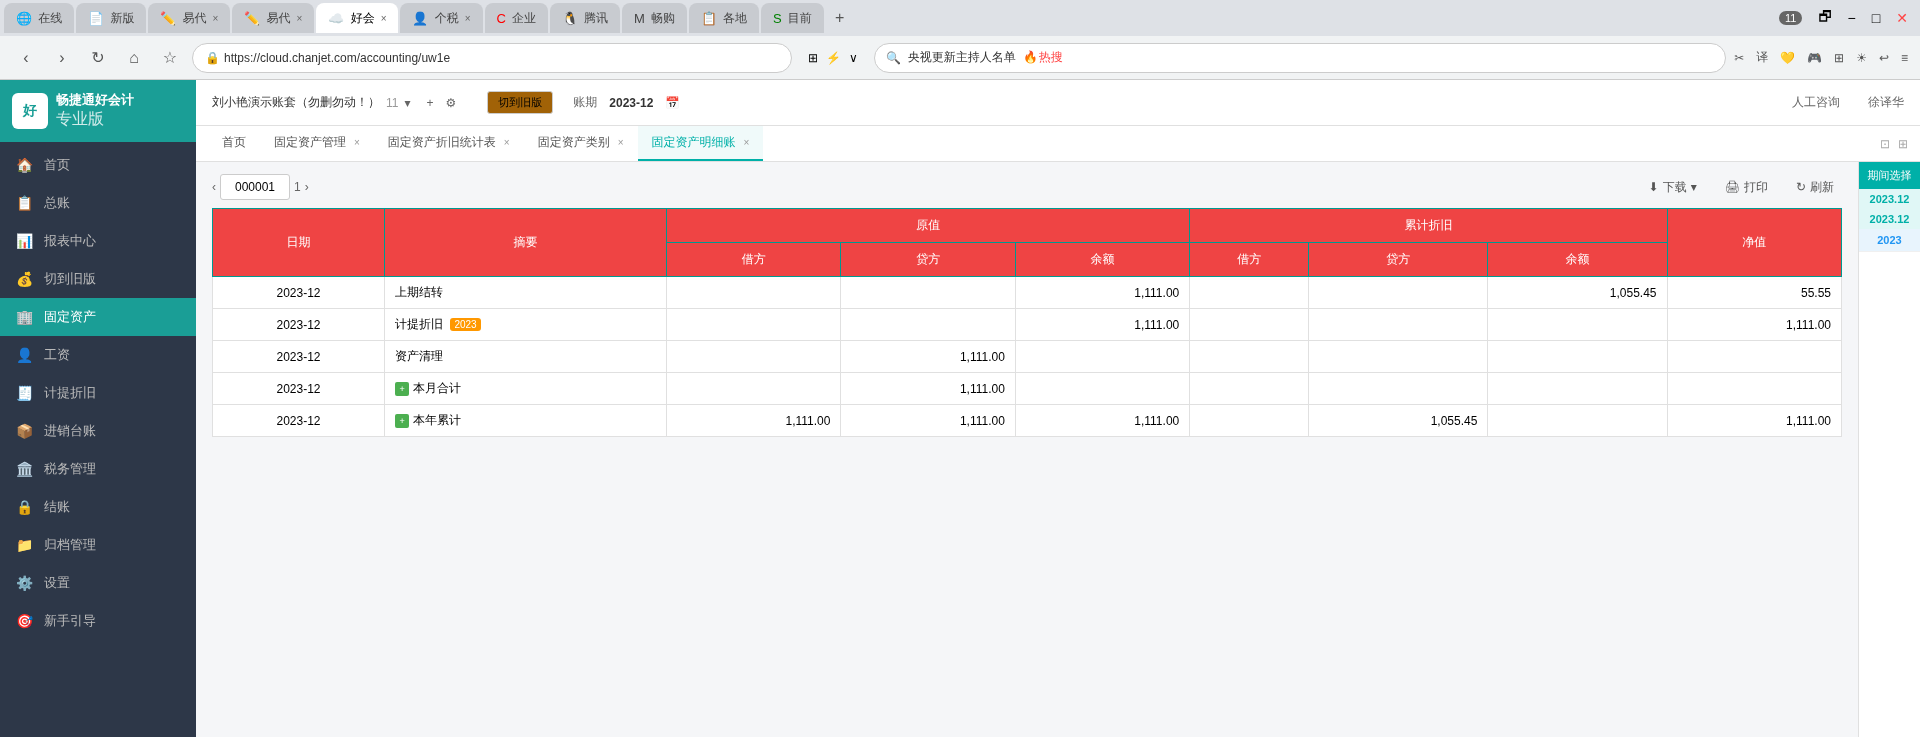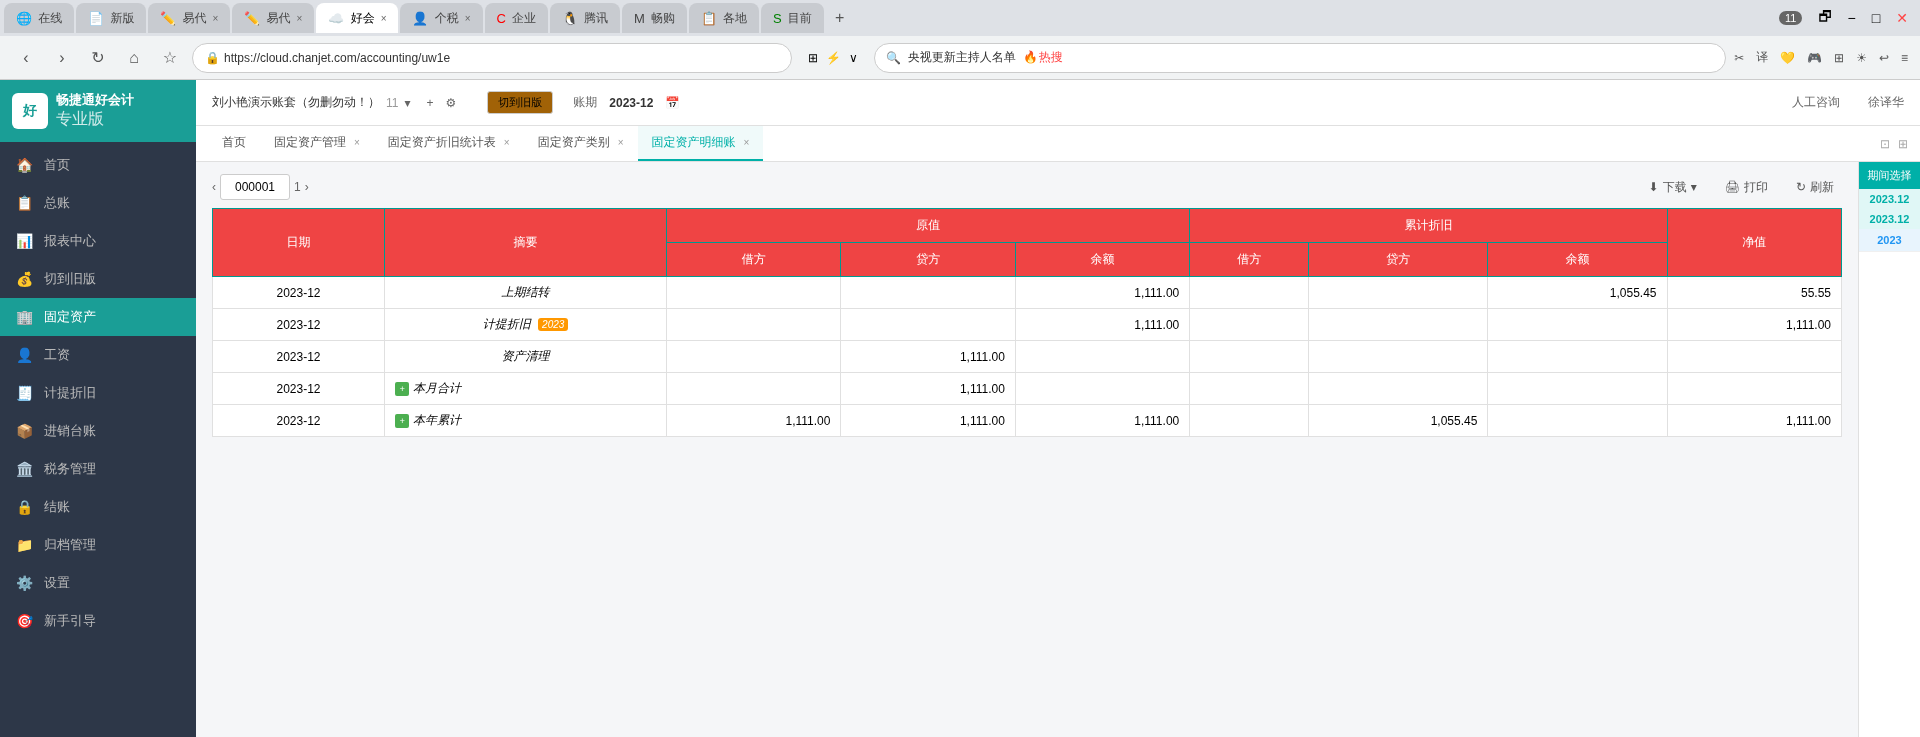--- a/index.html
+++ b/index.html
@@ -57,21 +57,21 @@
     .ledger-toolbar { display: flex; align-items: center; justify-content: space-between; margin-bottom: 8px; }
     .pagination { display: flex; align-items: center; gap: 4px; font-size: 12px; }
     .page-input { width: 70px; height: 26px; border: 1px solid #ccc; border-radius: 3px; text-align: center; font-size: 12px; }
     .action-btns { display: flex; align-items: center; gap: 12px; font-size: 12px; color: #333; }
     .action-btn { display: flex; align-items: center; gap: 4px; cursor: pointer; color: #555; padding: 4px 8px; border-radius: 3px; }
 
     
     .ledger-table { width: 100%; border-collapse: collapse; font-size: 12px; }
     .ledger-table th { background: #ef4444; color: #fff; padding: 8px 10px; text-align: center; border: 1px solid #009990; font-weight: normal; }
     .ledger-table td { padding: 7px 10px; border: 1px solid #e0e0e0; text-align: right; background: #fff; }
-    .ledger-table td.text-left { text-align: center; font-style: italic; }
+    .ledger-table td.text-left { text-align: left; }
     .ledger-table td.text-center { text-align: center; }
     .row-label { display: flex; align-items: center; gap: 4px; }
     .row-icon { width: 14px; height: 14px; background: #4caf50; border-radius: 2px; display: inline-flex; align-items: center; justify-content: center; color: #fff; font-size: 9px; flex-shrink: 0; }
 
     
     .right-panel { width: 62px; background: #fff; border-left: 1px solid #e0e0e0; display: flex; flex-direction: column; font-size: 11px; }
     .period-header { background: #00b0a8; color: #fff; text-align: center; padding: 6px 4px; font-size: 11px; }
     .period-selected { background: #e0f7f6; color: #00b0a8; text-align: center; padding: 4px 2px; font-size: 11px; font-weight: bold; }
     .period-item { text-align: center; padding: 5px 4px; cursor: pointer; color: #555; border-bottom: 1px solid #f0f0f0; }
     .period-item.active { background: #00b0a8; color: #fff; border-radius: 0; }

